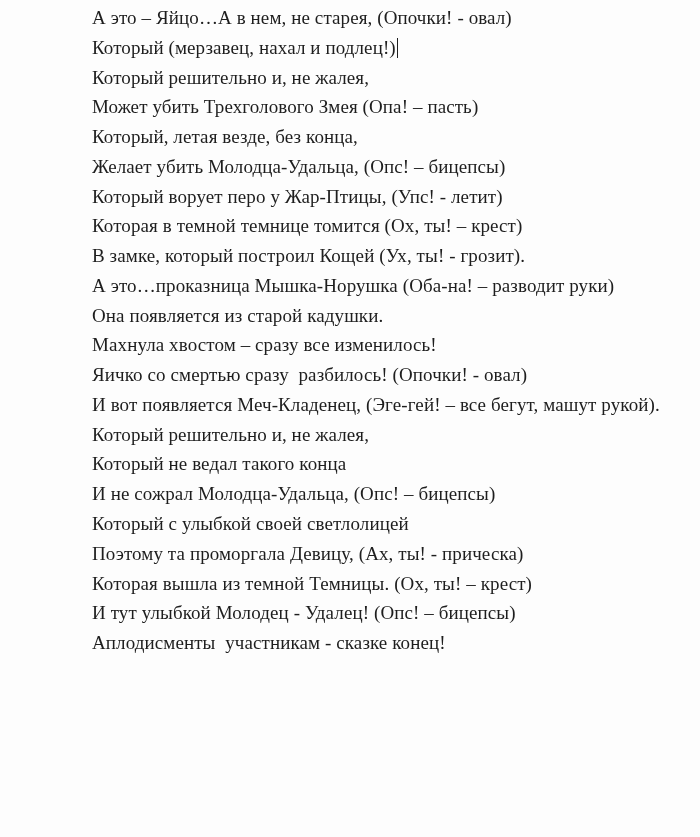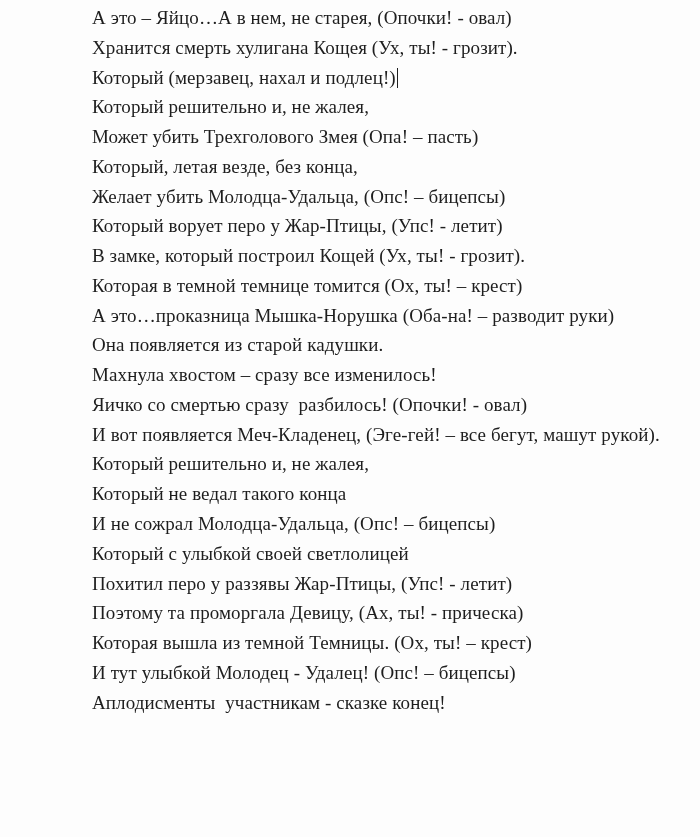--- a/index.html
+++ b/index.html
@@ -36,37 +36,35 @@
     vertical-align: -4px;
     margin-left: 1px;
   }
 </style>
 </head>
 <body>
 
 <div class="page">
   <div>
       <div class="line"><span>А это – Яйцо…А в нем, не старея, (Опочки! - овал)</span></div>
-      <div class="line"><span>Хранится смерть хулигана Кощея (Ух, ты! - грозит).</span></div>
       <div class="line"><span>Который (мерзавец, нахал и подлец!)</span><span class="caret"></span></div>
       <div class="line"><span>Который решительно и, не жалея,</span></div>
       <div class="line"><span>Может убить Трехголового Змея (Опа! – пасть)</span></div>
       <div class="line"><span>Который, летая везде, без конца,</span></div>
       <div class="line"><span>Желает убить Молодца-Удальца, (Опс! – бицепсы)</span></div>
       <div class="line"><span>Который ворует перо у Жар-Птицы, (Упс! - летит)</span></div>
+      <div class="line"><span>Которая в темной темнице томится (Ох, ты! – крест)</span></div>
       <div class="line"><span>В замке, который построил Кощей (Ух, ты! - грозит).</span></div>
-      <div class="line"><span>Которая в темной темнице томится (Ох, ты! – крест)</span></div>
       <div class="line"><span>А это…проказница Мышка-Норушка (Оба-на! – разводит руки)</span></div>
       <div class="line"><span>Она появляется из старой кадушки.</span></div>
       <div class="line"><span>Махнула хвостом – сразу все изменилось!</span></div>
       <div class="line"><span>Яичко со смертью сразу  разбилось! (Опочки! - овал)</span></div>
       <div class="line"><span>И вот появляется Меч-Кладенец, (Эге-гей! – все бегут, машут рукой).</span></div>
       <div class="line"><span>Который решительно и, не жалея,</span></div>
       <div class="line"><span>Который не ведал такого конца</span></div>
       <div class="line"><span>И не сожрал Молодца-Удальца, (Опс! – бицепсы)</span></div>
       <div class="line"><span>Который с улыбкой своей светлолицей</span></div>
-      <div class="line"><span>Похитил перо у раззявы Жар-Птицы, (Упс! - летит)</span></div>
       <div class="line"><span>Поэтому та проморгала Девицу, (Ах, ты! - прическа)</span></div>
       <div class="line"><span>Которая вышла из темной Темницы. (Ох, ты! – крест)</span></div>
       <div class="line"><span>И тут улыбкой Молодец - Удалец! (Опс! – бицепсы)</span></div>
       <div class="line"><span>Аплодисменты  участникам - сказке конец!</span></div>
     </div>
 </div>
 
 </body></html>

